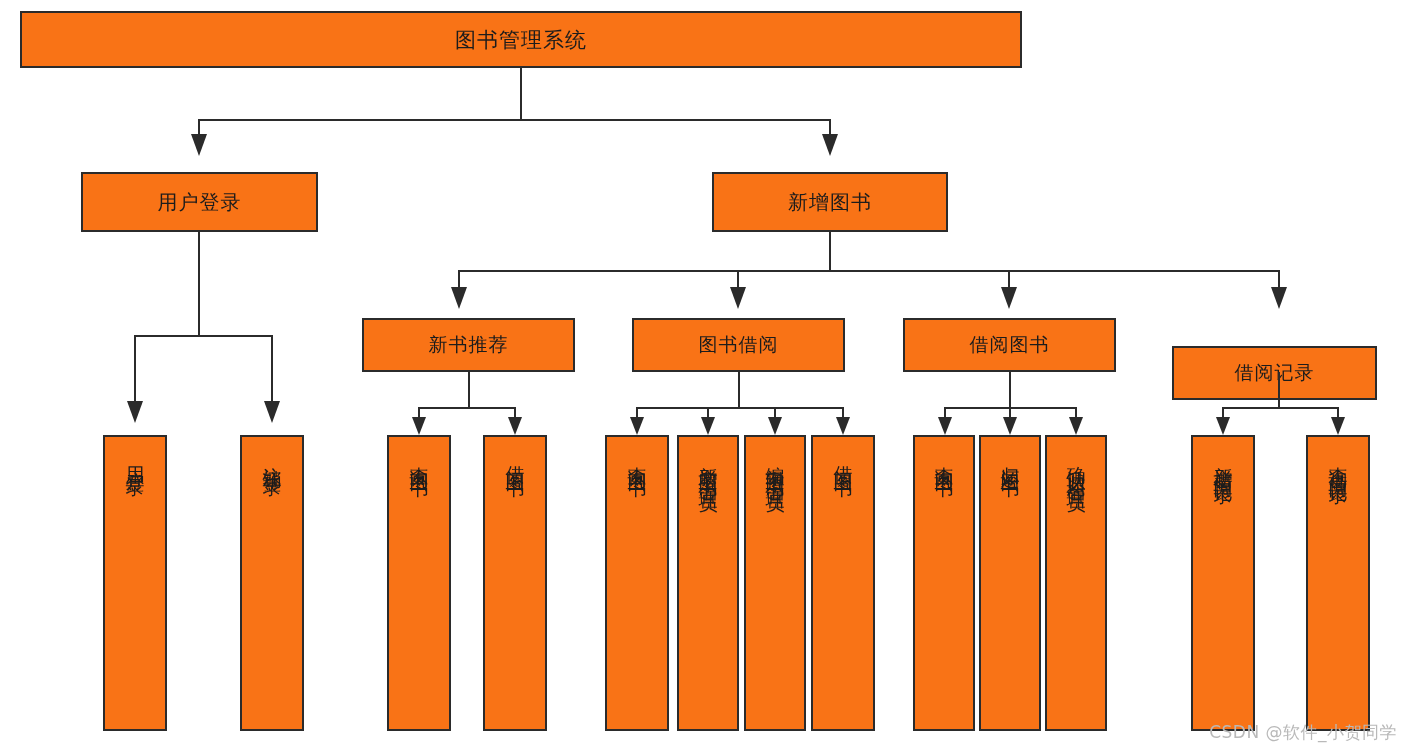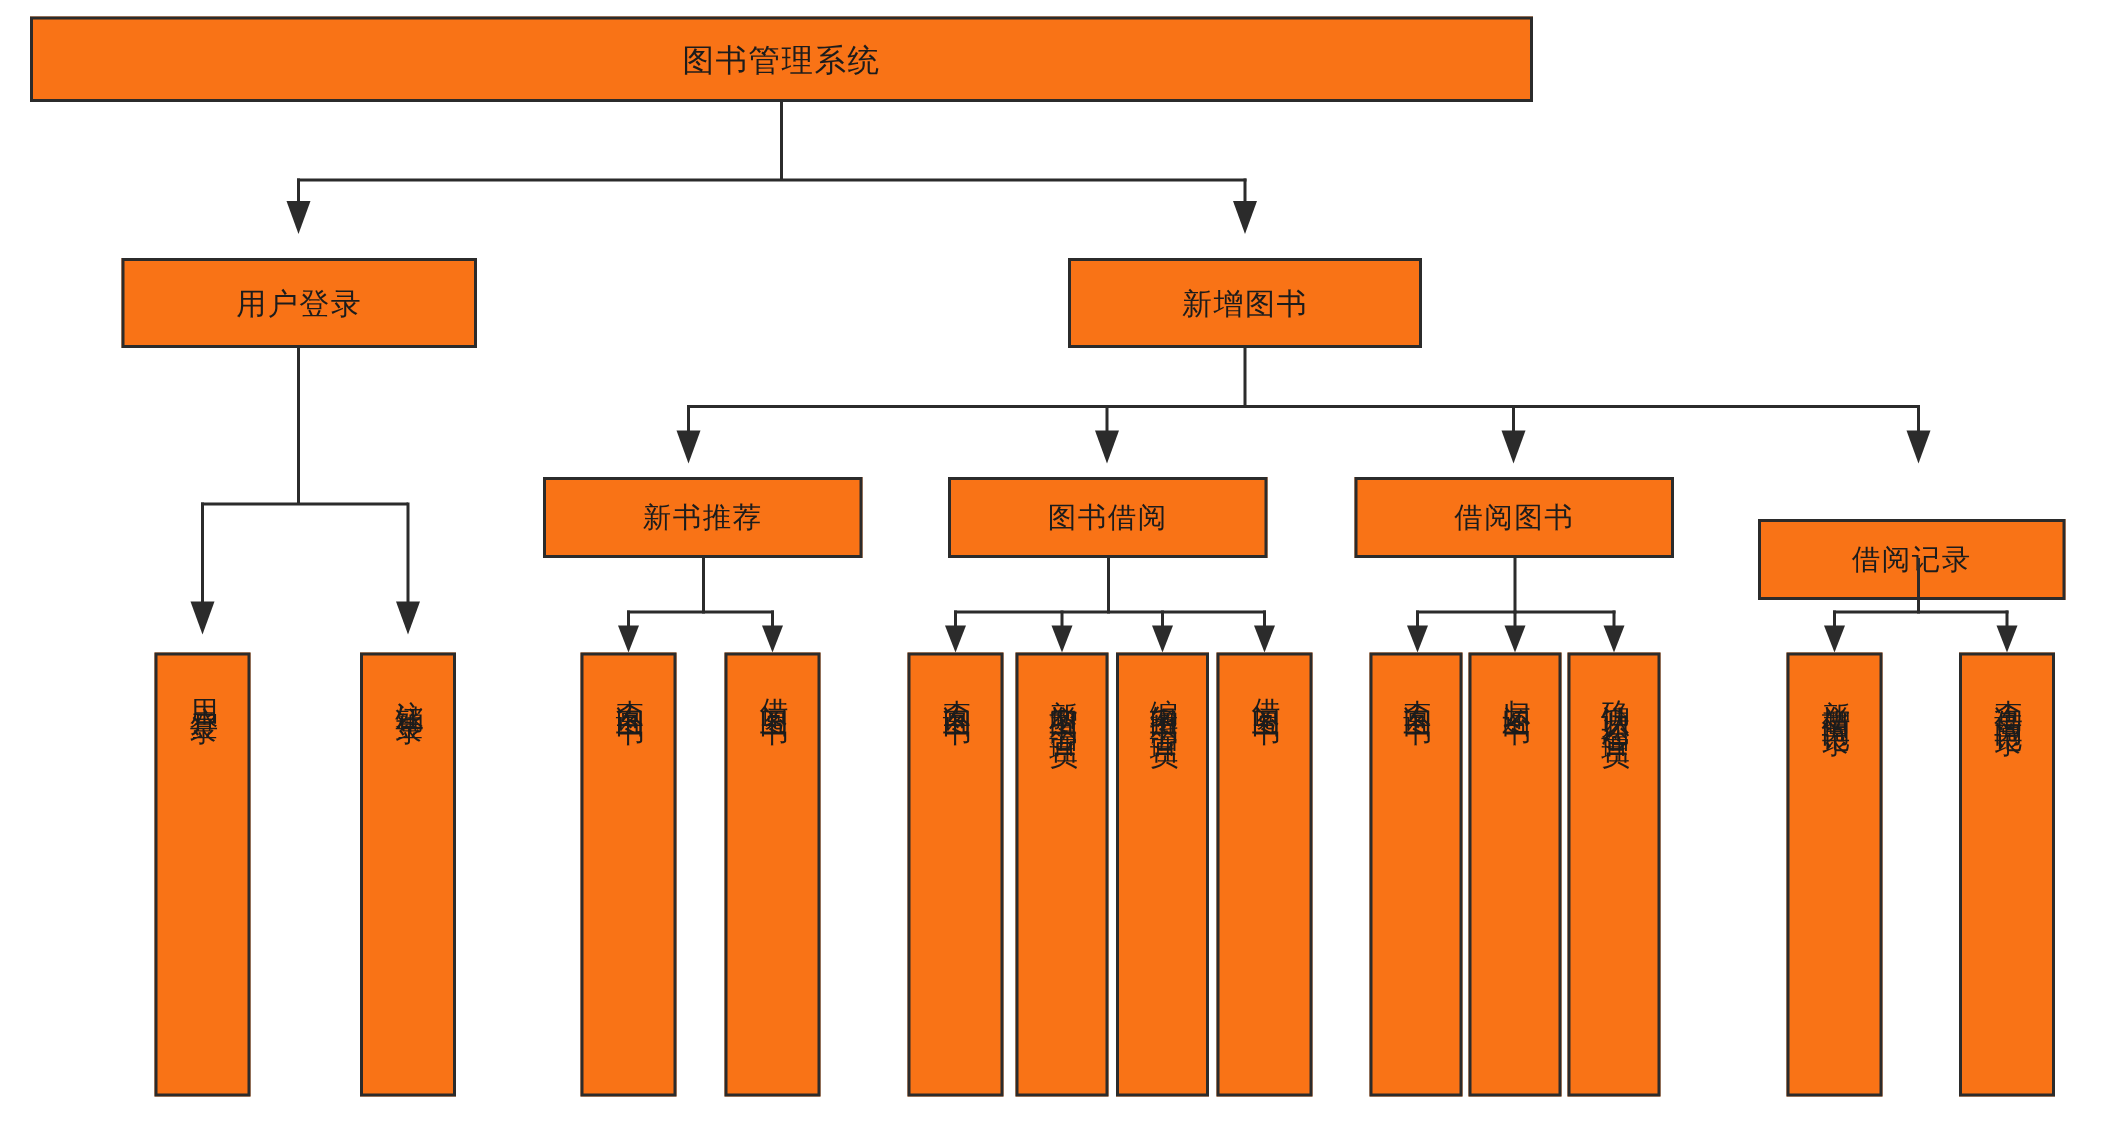--- a/index.html
+++ b/index.html
@@ -210,14 +210,15 @@
     <span class="vtext">确认归还（管理员）</span>
   </div>
 
   <div class="node leaf" style="left:1191px;top:435px;width:64px;height:296px;">
     <span class="vtext">新增借阅记录</span>
   </div>
   <div class="node leaf" style="left:1306px;top:435px;width:64px;height:296px;">
     <span class="vtext">查询借阅记录</span>
   </div>
 
+  <div id="watermark">CSDN @软件_小贺同学</div>
 
 </div>
 
 </body></html>

